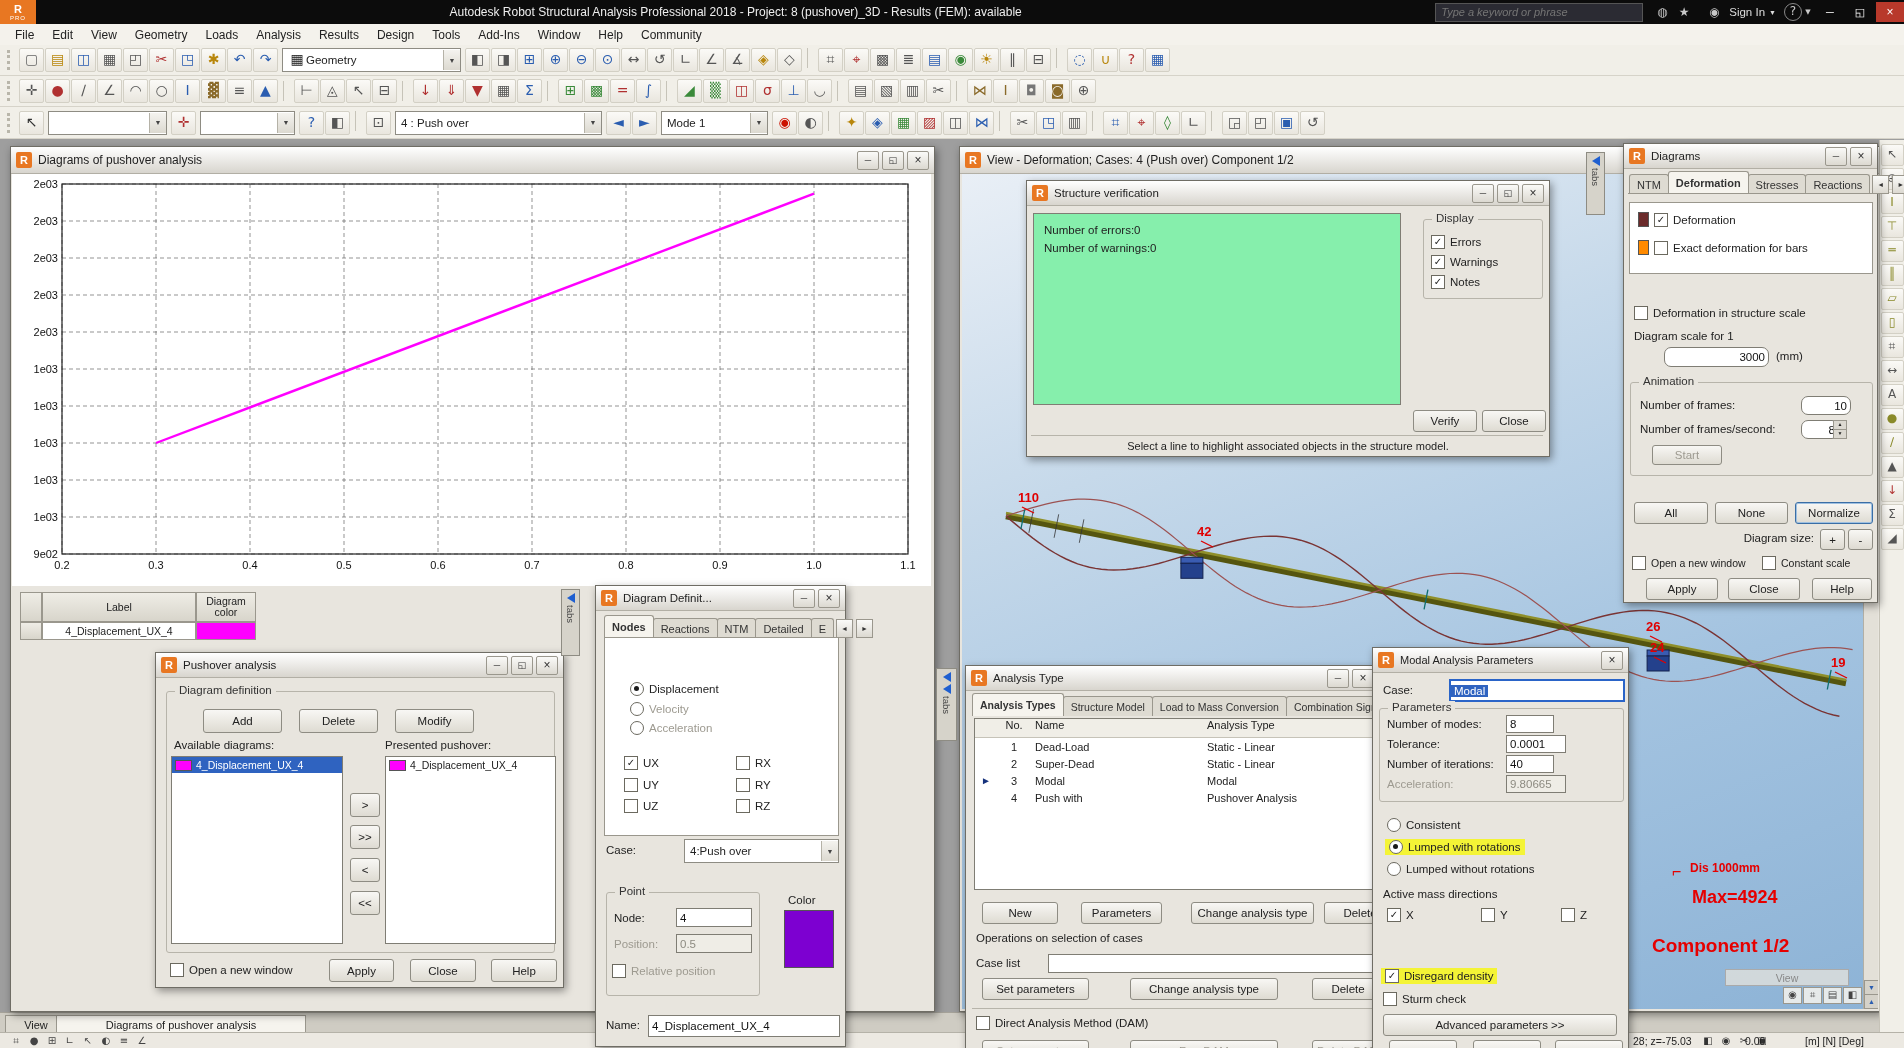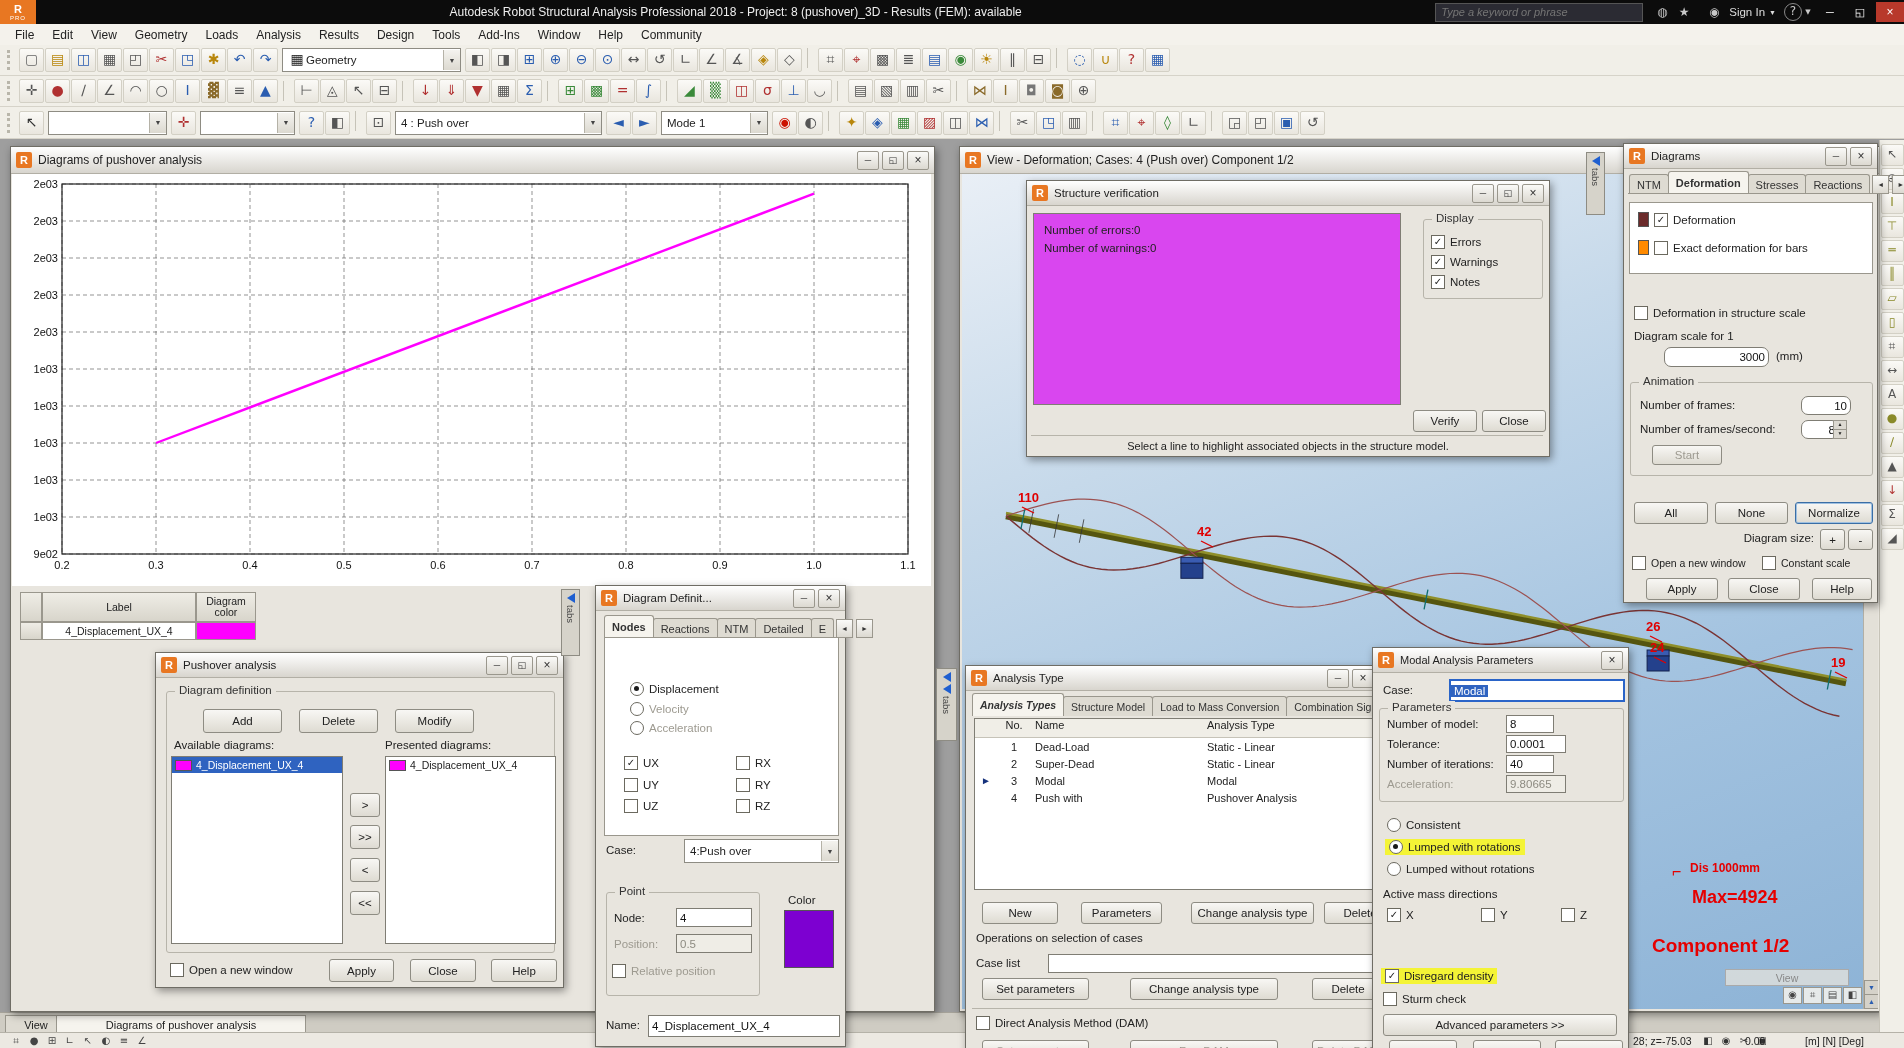--- a/index.html
+++ b/index.html
@@ -458,21 +458,21 @@
 <div class="win" id="dlg-verify" style="left:1026px;top:180px;width:522px;height:275px;z-index:6;">
   <div class="wtitle small">
     <span class="wico">R</span>
     <span class="wtext">Structure verification</span>
     <span class="wbtns">
       <span class="wbtn g-min"></span>
       <span class="wbtn g-max"></span>
       <span class="wbtn g-close"></span>
     </span>
   </div>
-  <div class="abs" style="left:6px;top:32px;width:366px;height:190px;background:#d946ef;border:1px solid #7f7d74;">
+  <div class="abs" style="left:6px;top:32px;width:366px;height:190px;background:#86efac;border:1px solid #7f7d74;">
     <div class="abs" style="left:10px;top:10px;font-size:11.5px;">Number of errors:0</div>
     <div class="abs" style="left:10px;top:28px;font-size:11.5px;">Number of warnings:0</div>
   </div>
   <div class="gbox" style="left:396px;top:38px;width:118px;height:78px;">
     <span class="glabel">Display</span>
   </div>
   <div class="ckrow" style="left:404px;top:54px;">
     <span class="cb on"></span>
     <span>Errors</span>
   </div>
@@ -567,21 +567,21 @@
       <span class="wbtn g-close"></span>
     </span>
   </div>
   <div class="gbox" style="left:10px;top:38px;width:387px;height:260px;">
     <span class="glabel">Diagram definition</span>
   </div>
   <div class="btn" style="left:47px;top:56px;width:77px;height:22px;">Add</div>
   <div class="btn" style="left:143px;top:56px;width:77px;height:22px;">Delete</div>
   <div class="btn" style="left:239px;top:56px;width:77px;height:22px;">Modify</div>
   <div class="lbl" style="left:18px;top:86px;">Available diagrams:</div>
-  <div class="lbl" style="left:229px;top:86px;">Presented diagrams:</div>
+  <div class="lbl" style="left:229px;top:86px;">Presented pushover:</div>
   <div class="lbox" style="left:15px;top:103px;width:170px;height:186px;">
       <div class="lrow sel">
         <span class="swatch" style="background: rgb(255, 0, 255);"></span>
         <span>4_Displacement_UX_4</span>
       </div>
     </div>
   <div class="lbox" style="left:229px;top:103px;width:169px;height:186px;">
       <div class="lrow">
         <span class="swatch" style="background: rgb(255, 0, 255);"></span>
         <span>4_Displacement_UX_4</span>
@@ -680,21 +680,21 @@
 <div class="win" id="dlg-analysis" style="left:965px;top:665px;width:413px;height:400px;z-index:11;">
   <div class="wtitle small">
     <span class="wico">R</span>
     <span class="wtext">Analysis Type</span>
     <span class="wbtns">
       <span class="wbtn g-min"></span>
       <span class="wbtn g-close"></span>
     </span>
   </div>
   <div class="tabrow" style="left:6px;top:27px;">
-    <span class="tab sel" style="font-size:10.5px;font-style:italic;">Analysis Types</span>
+    <span class="tab sel" style="font-size:10.5px;">Analysis Types</span>
     <span class="tab" style="font-size:10.5px;">Structure Model</span>
     <span class="tab" style="font-size:10.5px;">Load to Mass Conversion</span>
     <span class="tab" style="font-size:10.5px;">Combination Sign</span>
   </div>
   <div class="atable" style="left:8px;top:52px;width:397px;height:170px;">
     <div class="athead">
       <span class="ac0"></span>
       <span class="ac1">No.</span>
       <span class="ac2">Name</span>
       <span class="ac3">Analysis Type</span>
@@ -754,21 +754,21 @@
       <span class="wbtn g-close"></span>
     </span>
   </div>
   <div class="lbl" style="left:10px;top:36px;">Case:</div>
   <div class="abs" style="left:76px;top:31px;width:172px;height:19px;background:#fff;border:2px solid #2a64c8;display:flex;align-items:center;">
     <span style="background:#2f63c0;color:#fff;font-size:11.5px;padding:0 3px;">Modal</span>
   </div>
   <div class="gbox" style="left:6px;top:60px;width:243px;height:92px;">
     <span class="glabel">Parameters</span>
   </div>
-  <div class="lbl" style="left:14px;top:70px;">Number of model:</div>
+  <div class="lbl" style="left:14px;top:70px;">Number of modes:</div>
   <div class="tfield" style="left:133px;top:67px;width:40px;height:16px;">8</div>
   <div class="lbl" style="left:14px;top:90px;">Tolerance:</div>
   <div class="tfield" style="left:133px;top:87px;width:52px;height:16px;">0.0001</div>
   <div class="lbl" style="left:14px;top:110px;">Number of iterations:</div>
   <div class="tfield" style="left:133px;top:107px;width:40px;height:16px;">40</div>
   <div class="lbl dis" style="left:14px;top:130px;">Acceleration:</div>
   <div class="tfield dis" style="left:133px;top:127px;width:52px;height:16px;">9.80665</div>
   <div class="ckrow" style="left:14px;top:170px;">
     <span class="radio"></span>
     <span>Consistent</span>

